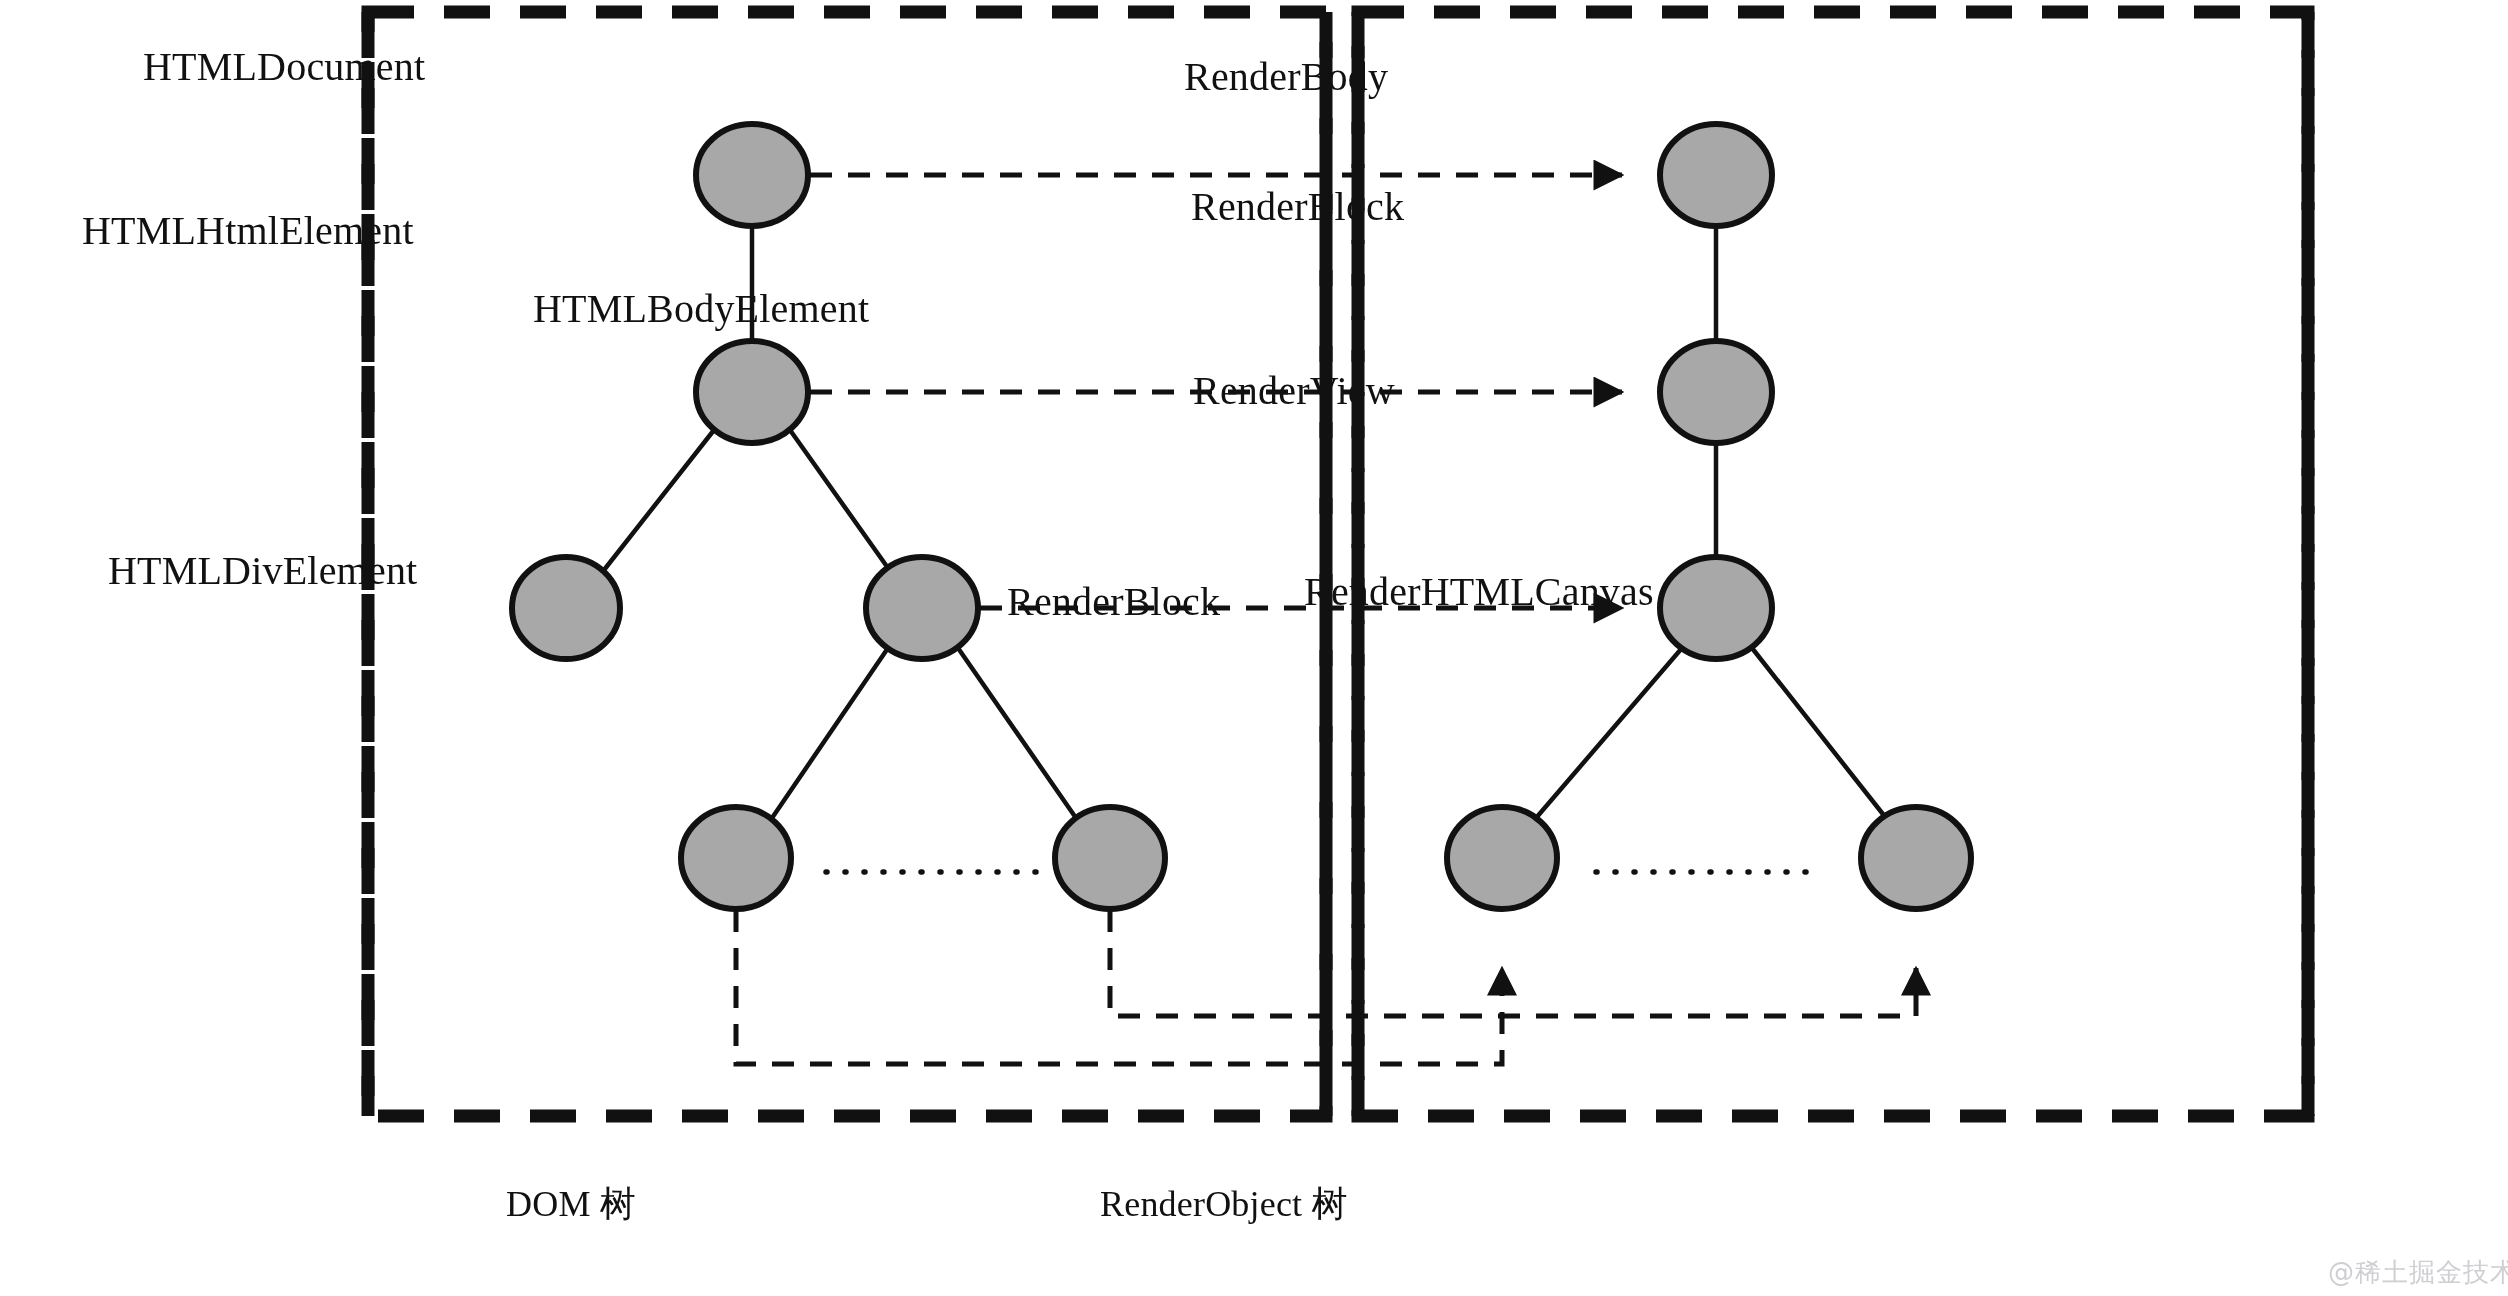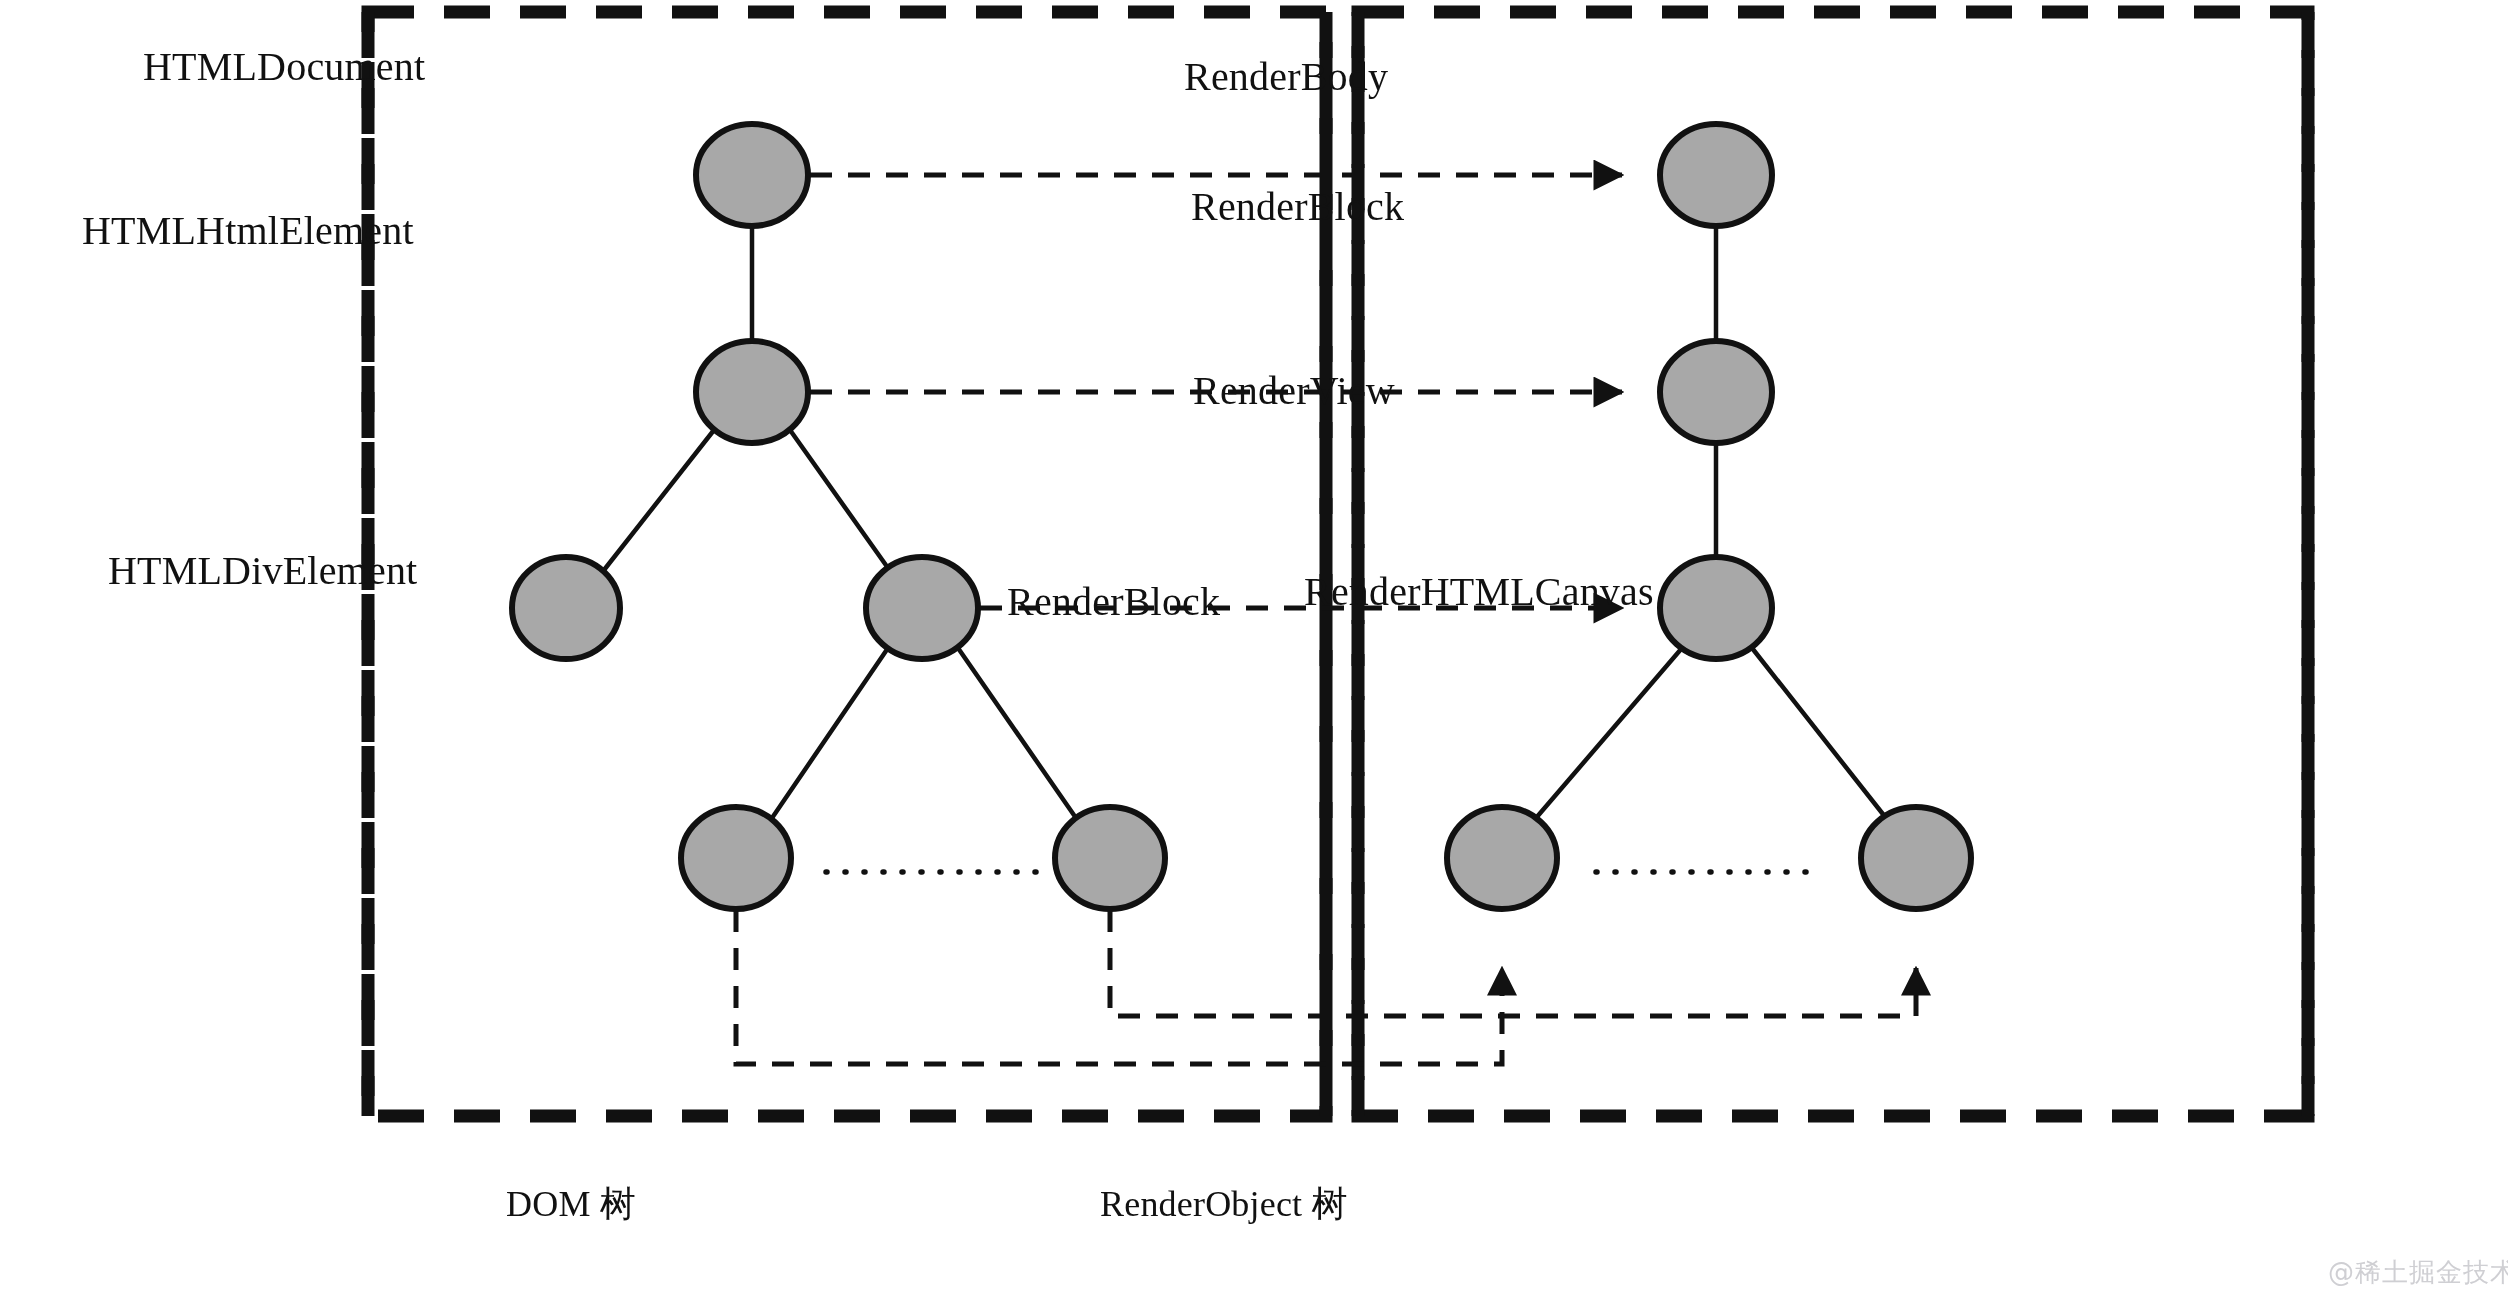--- a/index.html
+++ b/index.html
@@ -124,20 +124,21 @@
     <g>
       <line x1="332" y1="12" x2="332" y2="1116" stroke="#111111" stroke-width="13" stroke-dasharray="46 30" stroke-linecap="butt"></line>
     </g>
     <g>
       <line x1="2272" y1="12" x2="2272" y2="1116" stroke="#111111" stroke-width="13" stroke-dasharray="46 30" stroke-linecap="butt"></line>
     </g>
   </svg>
 
   <div class="lbl lbl-node" style="left:107px;top:47px;">HTMLDocument</div>
   <div class="lbl lbl-node" style="left:46px;top:211px;">HTMLHtmlElement</div>
+  <div class="lbl lbl-node" style="left:497px;top:289px;">HTMLBodyElement</div>
   <div class="lbl lbl-node" style="left:72px;top:551px;">HTMLDivElement</div>
 
   <div class="lbl lbl-node" style="left:1148px;top:57px;">RenderBody</div>
   <div class="lbl lbl-node" style="left:1155px;top:187px;">RenderBlock</div>
   <div class="lbl lbl-node" style="left:1157px;top:371px;">RenderView</div>
   <div class="lbl lbl-node" style="left:971px;top:582px;">RenderBlock</div>
   <div class="lbl lbl-node" style="left:1268px;top:572px;">RenderHTMLCanvas</div>
 
   <div class="lbl lbl-caption" style="left:470px;top:1186px;">DOM 树</div>
   <div class="lbl lbl-caption" style="left:1064px;top:1186px;">RenderObject 树</div>

